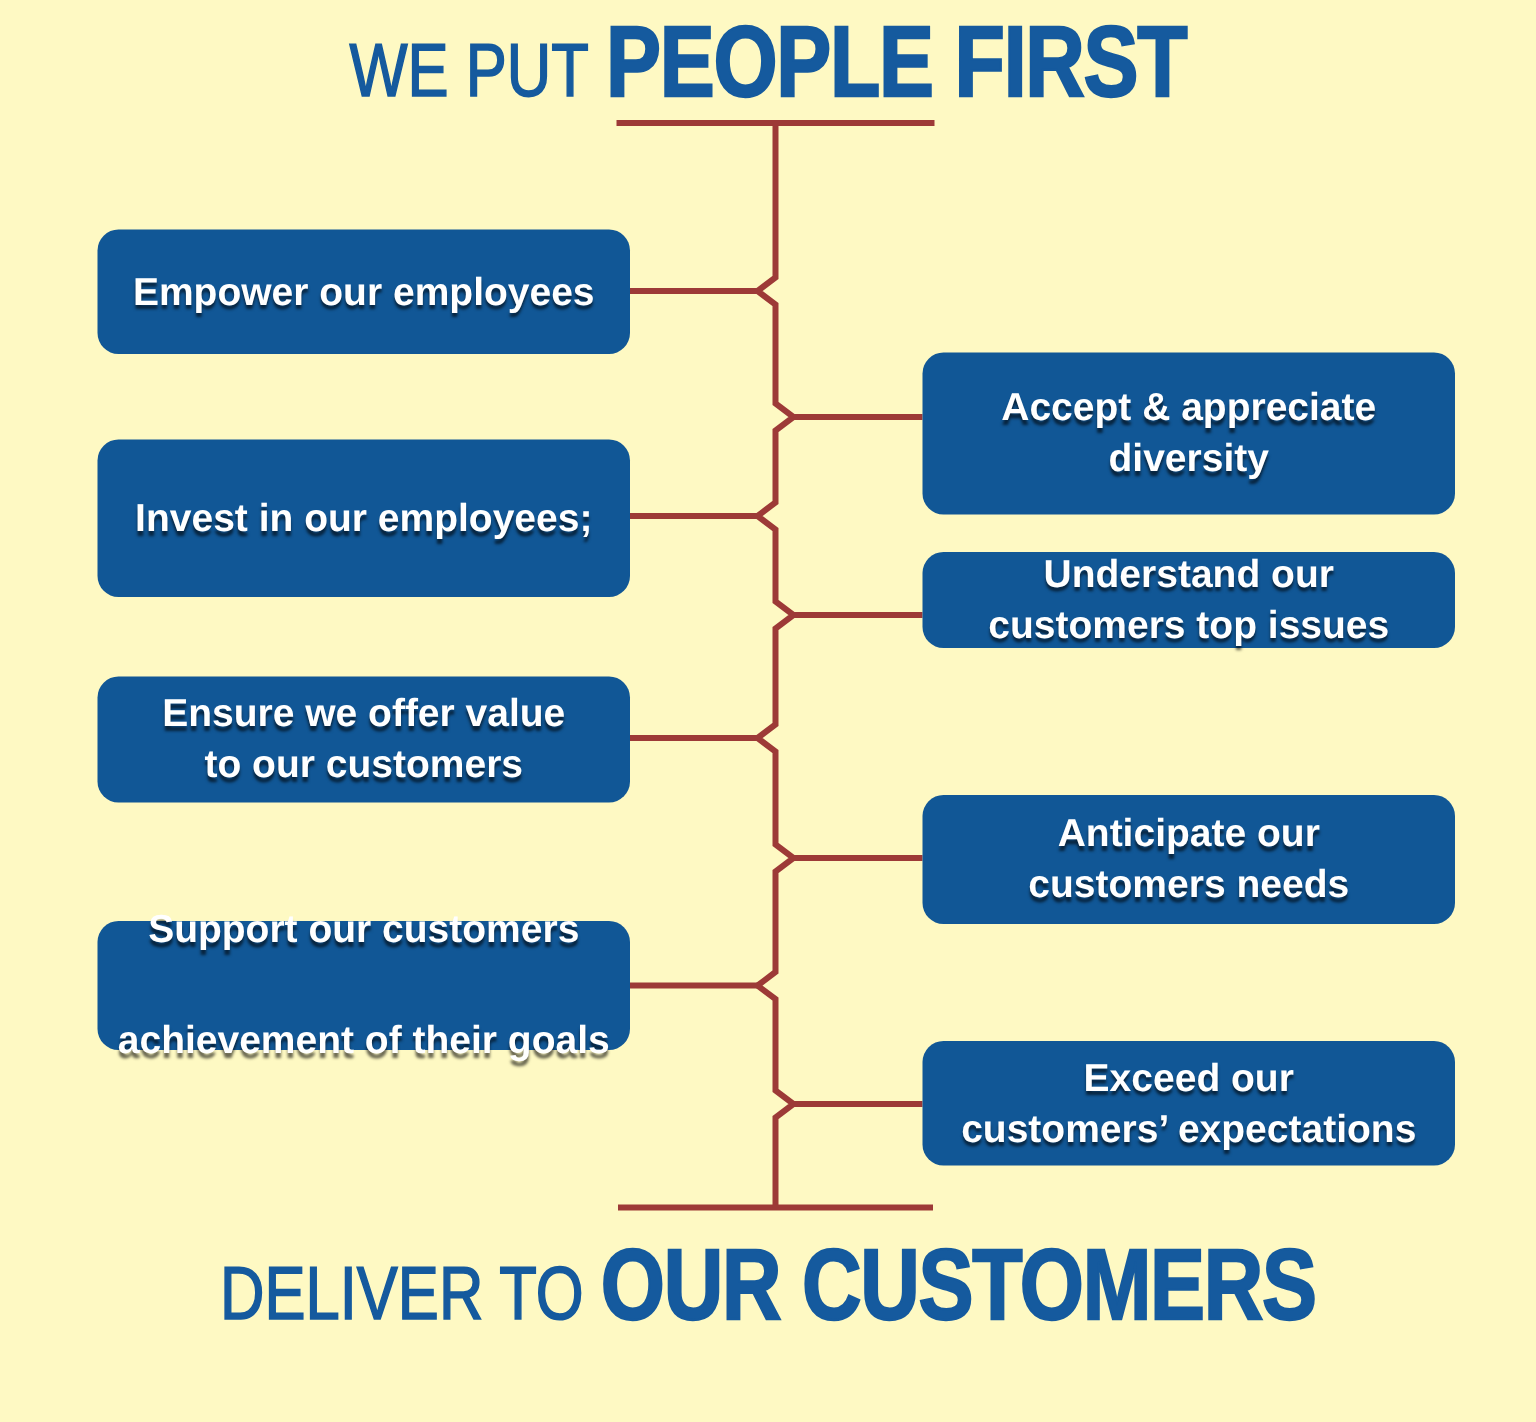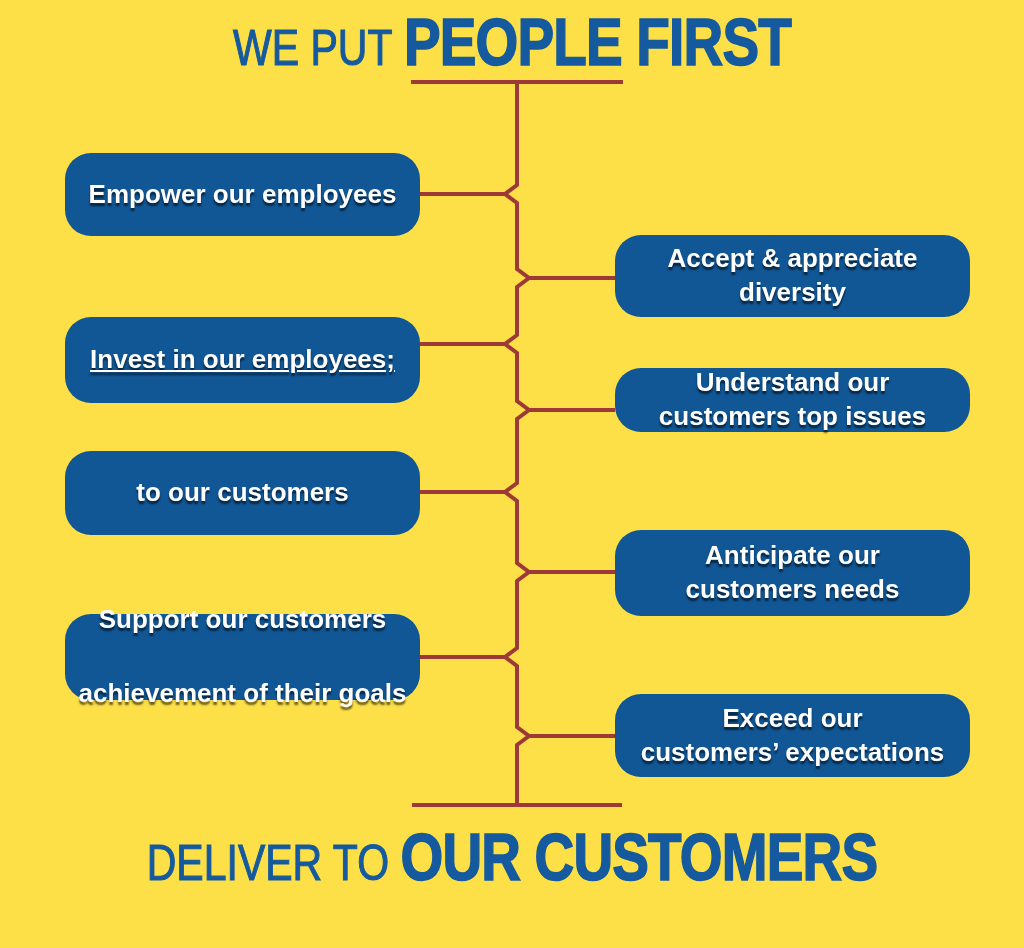--- a/index.html
+++ b/index.html
@@ -1,34 +1,34 @@
 <!DOCTYPE html>
 <html><head>
 <meta charset="utf-8">
 <style>
   html,body{margin:0;padding:0;background:#000;}
   #canvas{
-    position:relative;width:1024px;height:948px;background:#fde047;
+    position:relative;width:1024px;height:948px;background:#fef9c3;
     font-family:"Liberation Sans", sans-serif;overflow:hidden;
   }
   #connectors{position:absolute;left:0;top:0;width:1024px;height:948px;}
   .vbox{
-    position:absolute;background:#115796;border-radius:26px;
+    position:absolute;background:#115796;border-radius:14px;
     display:flex;flex-direction:column;justify-content:center;align-items:center;
     color:#ffffff;font-weight:bold;font-size:26px;line-height:1.3;text-align:right;
     text-shadow:0 3px 2px rgba(0,0,0,0.6);
   }
   .vbox span{display:block;}
   .left-col{left:65px;width:355px;}
   .right-col{left:615px;width:355px;}
   #box-l1{top:153px;height:83px;}
-  #box-l2{top:317px;height:86px;text-decoration:underline;}
+  #box-l2{top:293px;height:105px;}
   #box-l3{top:451px;height:84px;}
   #box-l4{top:614px;height:86px;gap:40px;}
-  #box-r1{top:235px;height:82px;}
+  #box-r1{top:235px;height:108px;}
   #box-r2{top:368px;height:64px;}
   #box-r3{top:530px;height:86px;}
   #box-r4{top:694px;height:83px;}
   .title{
     position:absolute;left:0;width:100%;
     display:flex;justify-content:center;align-items:baseline;gap:14px;
     color:#155a9e;line-height:1;white-space:nowrap;
     transform:scaleX(0.82);transform-origin:50% 50%;
   }
   .title .light{font-size:50px;font-weight:400;-webkit-text-stroke:1.1px #155a9e;}
@@ -76,20 +76,21 @@
     <span class="heavy">PEOPLE FIRST</span>
   </div>
 
   <div class="vbox left-col" id="box-l1">
     <span>Empower our employees</span>
   </div>
   <div class="vbox left-col" id="box-l2">
     <span>Invest in our employees;</span>
   </div>
   <div class="vbox left-col" id="box-l3">
+    <span>Ensure we offer value</span>
     <span>to our customers</span>
   </div>
   <div class="vbox left-col" id="box-l4">
     <span>Support our customers</span>
     <span>achievement of their goals</span>
   </div>
 
   <div class="vbox right-col" id="box-r1">
     <span>Accept &amp; appreciate</span>
     <span>diversity</span>

